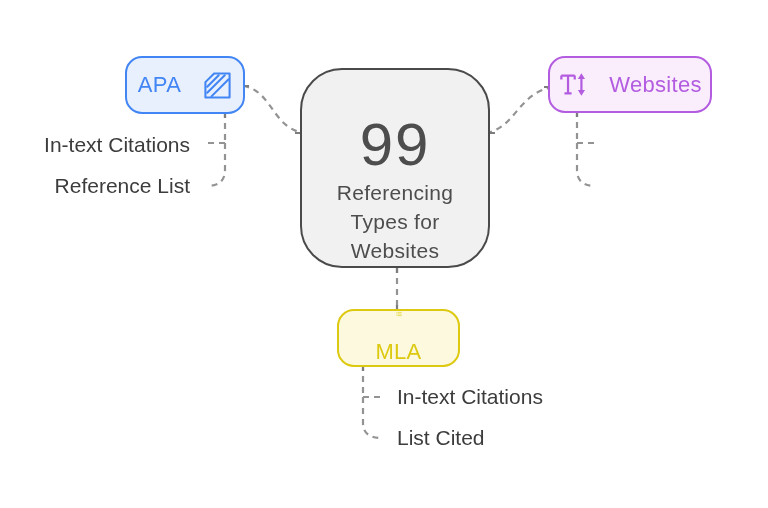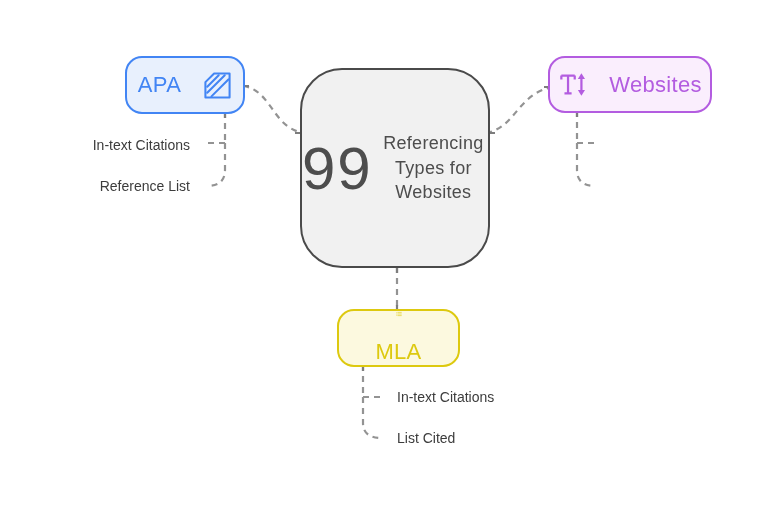--- a/index.html
+++ b/index.html
@@ -17,28 +17,28 @@
     gap:22px;box-sizing:border-box;border-style:solid;border-width:2.5px;
     font-size:22px;font-weight:400;letter-spacing:.3px;
   }
   .node svg{display:block;}
   .node .stroke{fill:none;stroke:currentColor;}
   .node .fill{fill:currentColor;stroke:none;}
 
   .node.center{
     left:300px;top:68px;width:190px;height:200px;border-radius:42px;
     border-color:var(--center-border,#4a4a4a);background:var(--center-fill,#f1f1f1);
-    flex-direction:row;gap:6px;
+    flex-direction:column;gap:6px;justify-content:flex-end;
   }
   .quote{
     font-size:60px;font-weight:100;line-height:.95;letter-spacing:2px;
     color:var(--center-text,#4d4d4d);
   }
   .center-title{
-    width:156px;text-align:center;font-size:18px;line-height:1.38;
+    width:156px;text-align:center;font-size:21px;line-height:1.38;
     color:var(--center-text,#4d4d4d);
   }
 
   .node.apa{
     left:125px;top:56px;width:120px;height:58px;border-radius:17px;
     border-color:var(--apa-accent,#4285f4);background:var(--apa-fill,#e8f0fd);
     color:var(--apa-accent,#4285f4);
   }
   .node.chicago{
     left:548px;top:56px;width:164px;height:57px;border-radius:17px;
@@ -46,21 +46,21 @@
     color:var(--chicago-accent,#b35ce0);
   }
   .node.mla{
     left:337px;top:309px;width:123px;height:58px;border-radius:17px;
     border-color:var(--mla-accent,#ddc90f);background:var(--mla-fill,#fcf9df);
     color:var(--mla-accent,#ddc90f);
     flex-direction:column;
   }
 
   .sublabel{
-    position:absolute;font-size:14px;line-height:24px;white-space:nowrap;
+    position:absolute;font-size:21px;line-height:24px;white-space:nowrap;
     color:var(--label-text,#3c3c3c);
   }
   .sublabel.right-align{text-align:right;}
 </style>
 </head>
 <body>
 
 <div class="stage">
 
   <svg class="connector-layer" width="768" height="508" viewBox="0 0 768 508">

